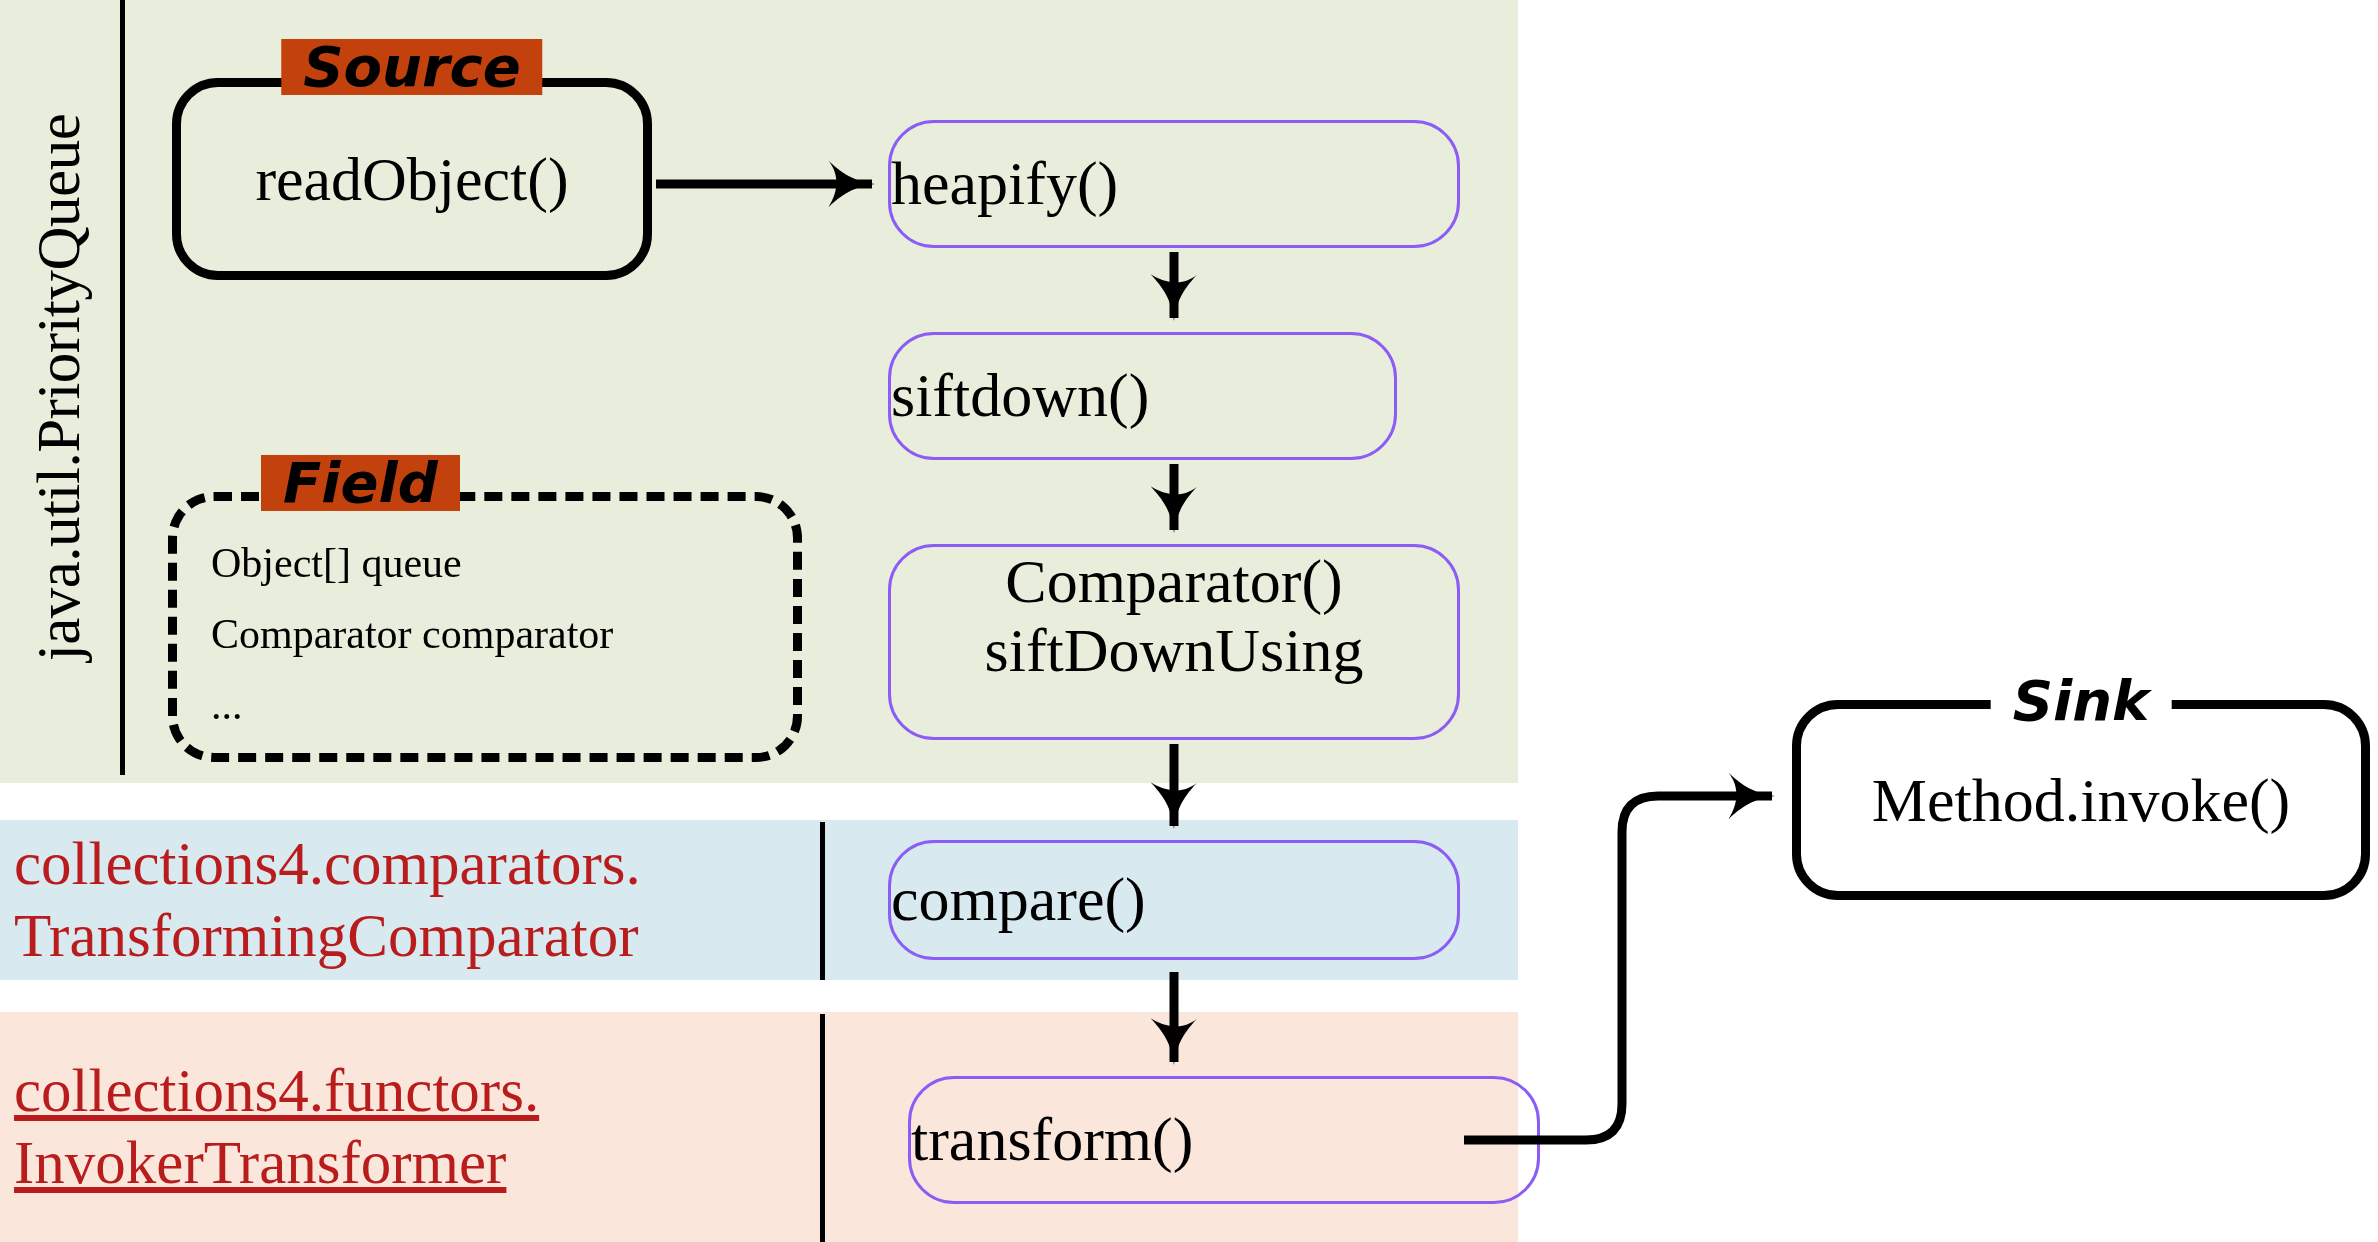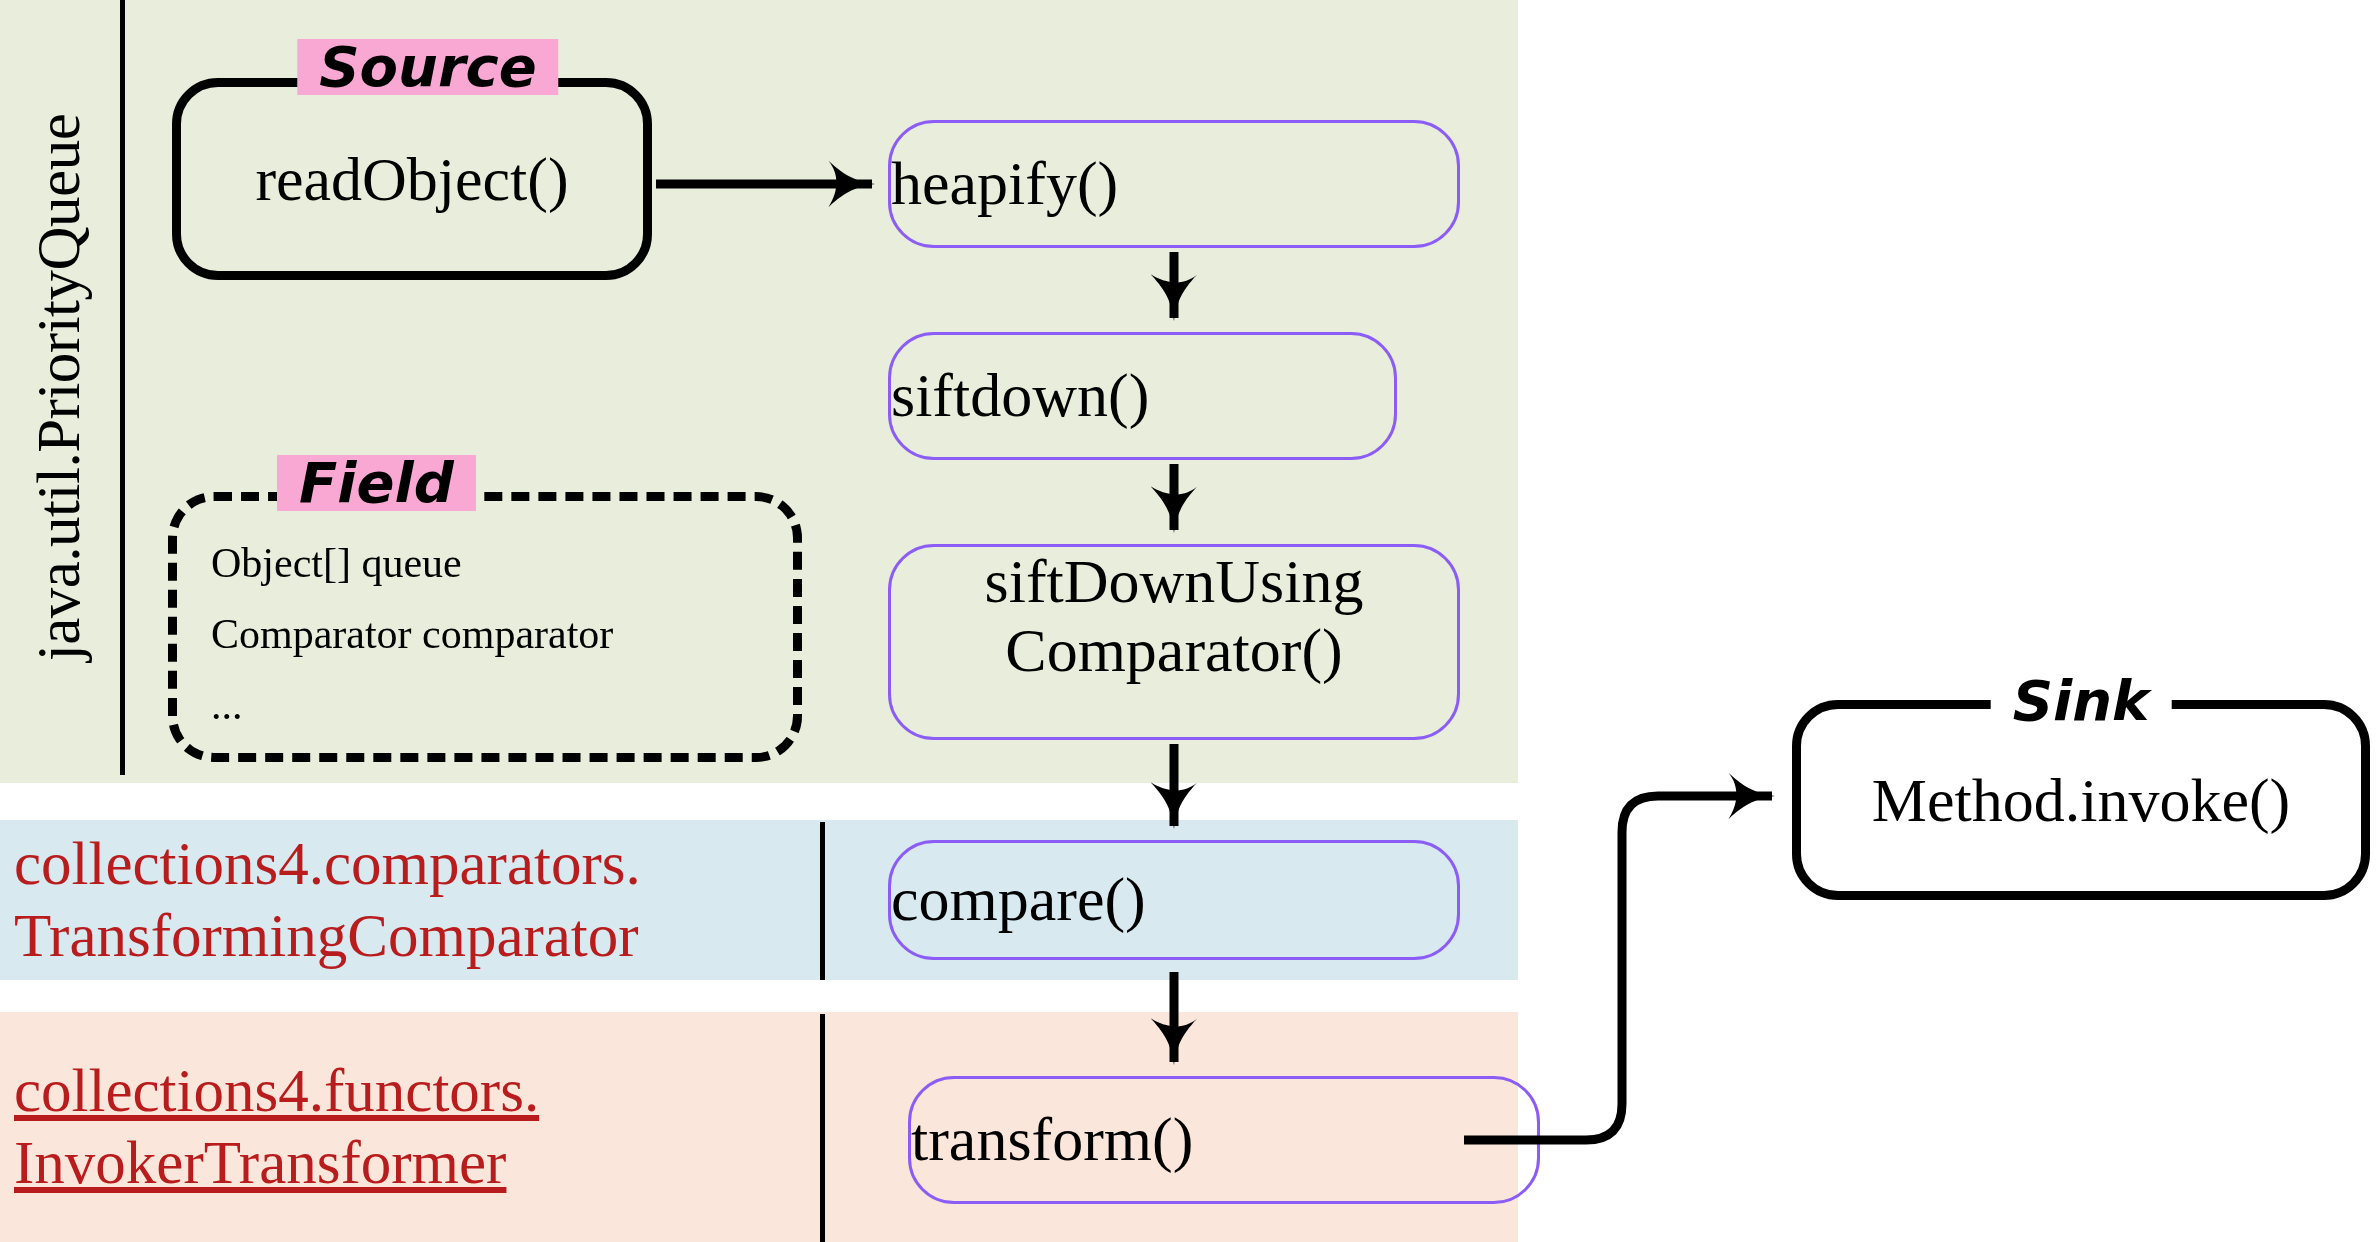--- a/index.html
+++ b/index.html
@@ -105,21 +105,21 @@
     transform: translateX(-50%);
     padding: 0 22px;
     font-family: "DejaVu Sans", "Liberation Sans", sans-serif;
     font-style: italic;
     font-weight: bold;
     font-size: 56px;
     line-height: 1;
     white-space: nowrap;
     color: #000;
   }
-  .frame-title.on-green { background: #f9a8d4; margin-left: 16px; }
+  .frame-title.on-green { background: #c2410c; }
   .frame-title.on-white { background: #ffffff; margin-top: 12px; }
 
   
   .frame-dashed {
     position: absolute;
     box-sizing: border-box;
     border: 9px dashed #000000;
     border-radius: 46px;
     color: #000;
   }
@@ -190,22 +190,22 @@
 
   <div class="node" style="left:888px; top:120px; width:572px; height:128px;">
     <span>heapify()</span>
   </div>
 
   <div class="node" style="left:888px; top:332px; width:509px; height:128px;">
     <span>siftdown()</span>
   </div>
 
   <div class="node" style="left:888px; top:544px; width:572px; height:196px; flex-direction:column;">
+    <span>Comparator()</span>
     <span>siftDownUsing</span>
-    <span>Comparator()</span>
   </div>
 
   <div class="node" style="left:888px; top:840px; width:572px; height:120px;">
     <span>compare()</span>
   </div>
 
   <div class="node" style="left:908px; top:1076px; width:632px; height:128px;">
     <span>transform()</span>
   </div>
 

